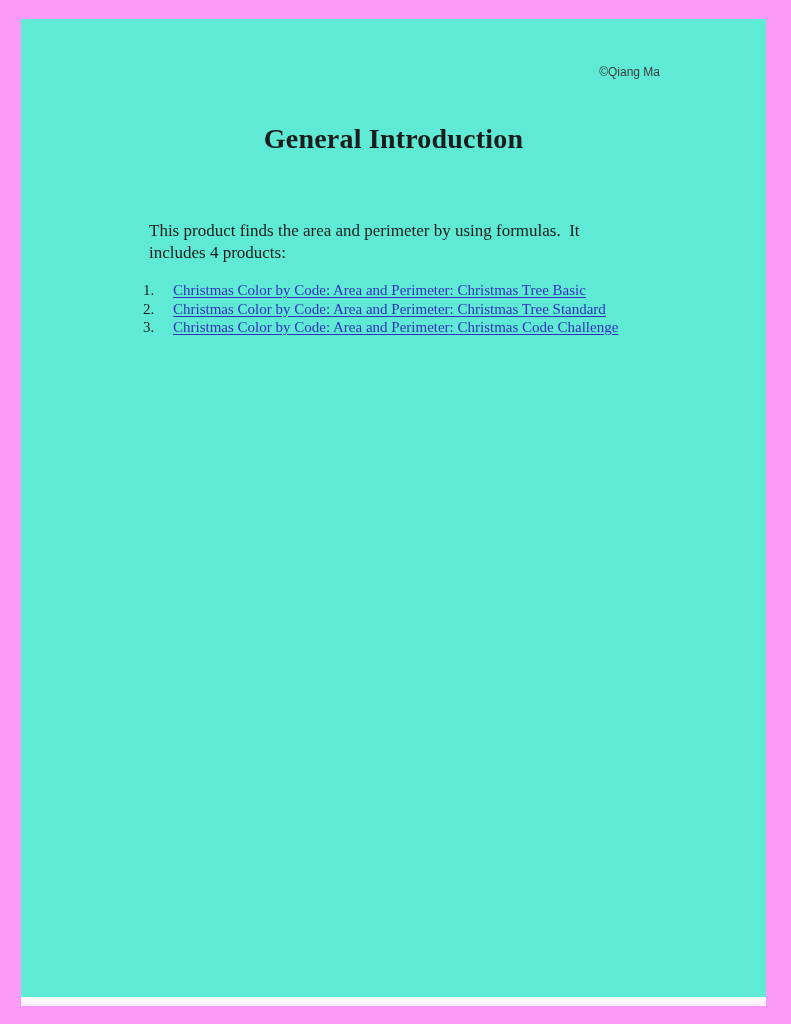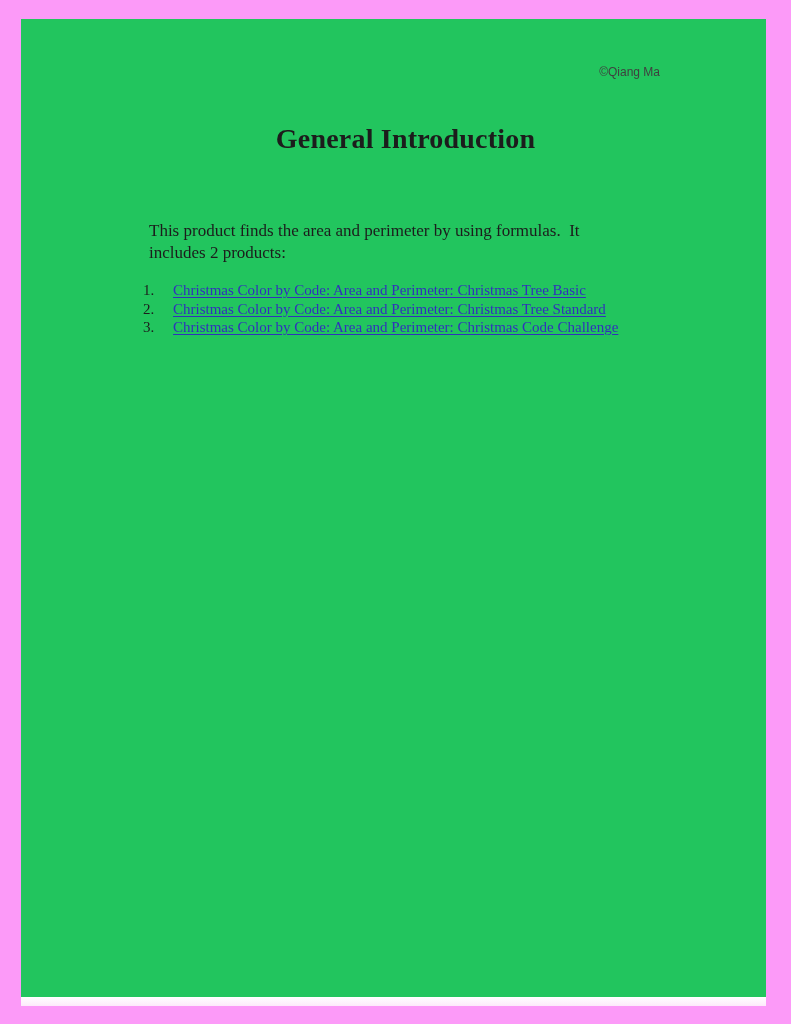--- a/index.html
+++ b/index.html
@@ -13,21 +13,21 @@
     background: var(--border-pink, #fc9af8);
     font-family: "Liberation Serif", serif;
     overflow: hidden;
   }
   .page {
     position: absolute;
     left: 21px;
     top: 19px;
     width: 745px;
     height: 987px;
-    background: #22c55e;
+    background: #5eead4;
   }
   .page::after {
     content: "";
     position: absolute;
     left: 0; right: 0; bottom: 0;
     height: 9px;
     background: linear-gradient(#ffffff, #fdeafb);
     pointer-events: none;
   }
   .copyright {
@@ -35,21 +35,21 @@
     top: 46px;
     right: 106px;
     font-family: "Liberation Sans", sans-serif;
     font-size: 12px;
     line-height: 15px;
     color: var(--copyright-gray, #3f3f3f);
   }
   .title {
     position: absolute;
     top: 104px;
-    left: 12px;
+    left: 0;
     width: 100%;
     text-align: center;
     font-weight: bold;
     font-size: 28px;
     line-height: 31px;
     color: var(--text-black, #161616);
     letter-spacing: 0.2px;
   }
   .intro {
     position: absolute;
@@ -86,21 +86,21 @@
 <body>
 
 <div class="page">
 
   <div class="copyright">©Qiang Ma</div>
 
   <div class="title">
     <div>General Introduction</div>
   </div>
 
-  <div class="intro"><span>This product finds the area and perimeter by using formulas.  It</span><br><span>includes 2 products:</span></div>
+  <div class="intro"><span>This product finds the area and perimeter by using formulas.  It</span><br><span>includes 4 products:</span></div>
 
   <div class="product-list">
 
     <div class="list-row">
       <span class="num">1.</span><a class="link" href="#">Christmas Color by Code: Area and Perimeter: Christmas Tree Basic</a>
     </div>
 
     <div class="list-row">
       <span class="num">2.</span><a class="link" href="#">Christmas Color by Code: Area and Perimeter: Christmas Tree Standard</a>
     </div>

